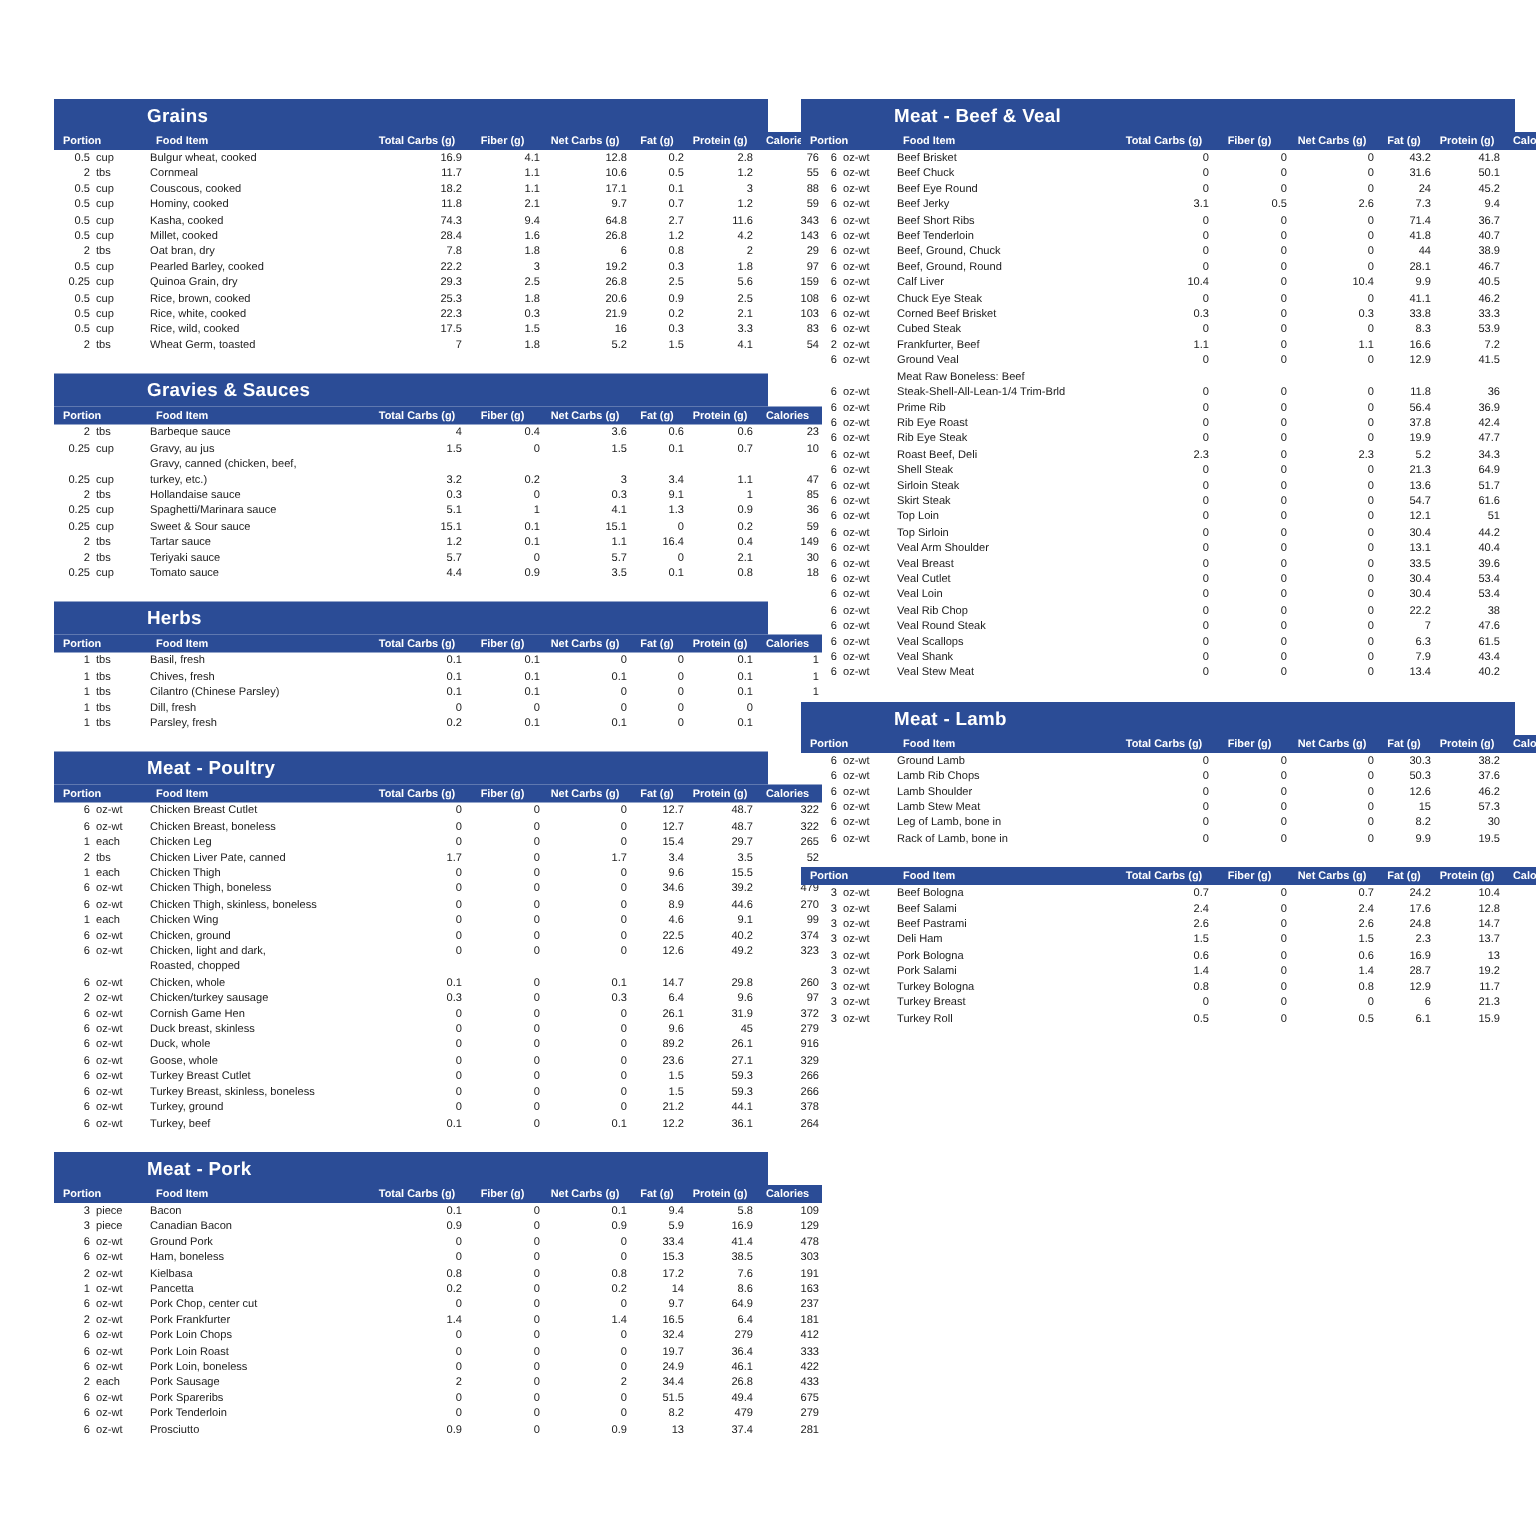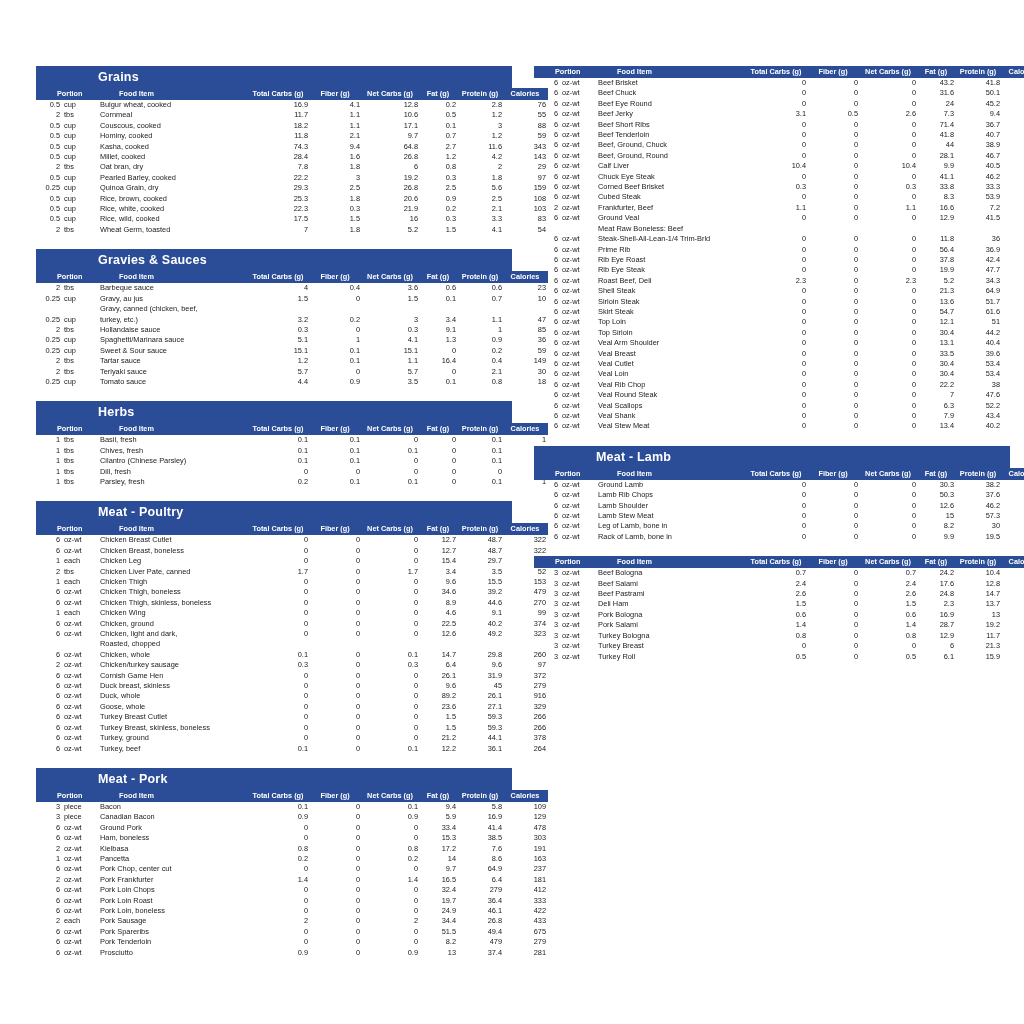--- a/index.html
+++ b/index.html
@@ -57,21 +57,21 @@
   }
   table.nutri thead th {
     background: #2b4c96;
     color: #ffffff;
     font-size: 7.3px;
     font-weight: bold;
     padding: 1px 2px 2px 2px;
     border: none;
     white-space: nowrap;
   }
-  table.nutri thead th.l { text-align: left; padding-left: 21px; }
+  table.nutri thead th.l { text-align: left; padding-left: 6px; }
   table.nutri thead th.r { padding-right: 4px; }
 
   table.nutri tbody td {
     padding: 0px 2px;
     line-height: 10.4px;
     height: 10.4px;
     color: #1a1a1a;
     vertical-align: top;
     white-space: nowrap;
     overflow: visible;
@@ -957,20 +957,23 @@
               <td class="c-num">13</td>
               <td class="c-num">37.4</td>
               <td class="c-num">281</td>
             </tr>
           </tbody>
         </table>
       </div>
     </div>
   <div class="col col-right">
       <div class="section">
+        <div class="sec-head">
+          <span class="title">Meat - Beef &amp; Veal</span>
+        </div>
         <table class="nutri">
           <colgroup>
             <col class="w-amt">
             <col class="w-unit">
             <col class="w-food">
             <col class="w-n1">
             <col class="w-n2">
             <col class="w-n3">
             <col class="w-n4">
             <col class="w-n5">
@@ -1331,21 +1334,21 @@
               <td class="c-num">265</td>
             </tr>
             <tr>
               <td class="c-portion-amt">6</td>
               <td class="c-portion-unit">oz-wt</td>
               <td class="c-food">Veal Scallops</td>
               <td class="c-num">0</td>
               <td class="c-num">0</td>
               <td class="c-num">0</td>
               <td class="c-num">6.3</td>
-              <td class="c-num">52.2</td>
+              <td class="c-num">61.5</td>
               <td class="c-num">279</td>
             </tr>
             <tr>
               <td class="c-portion-amt">6</td>
               <td class="c-portion-unit">oz-wt</td>
               <td class="c-food">Veal Shank</td>
               <td class="c-num">0</td>
               <td class="c-num">0</td>
               <td class="c-num">0</td>
               <td class="c-num">7.9</td>

